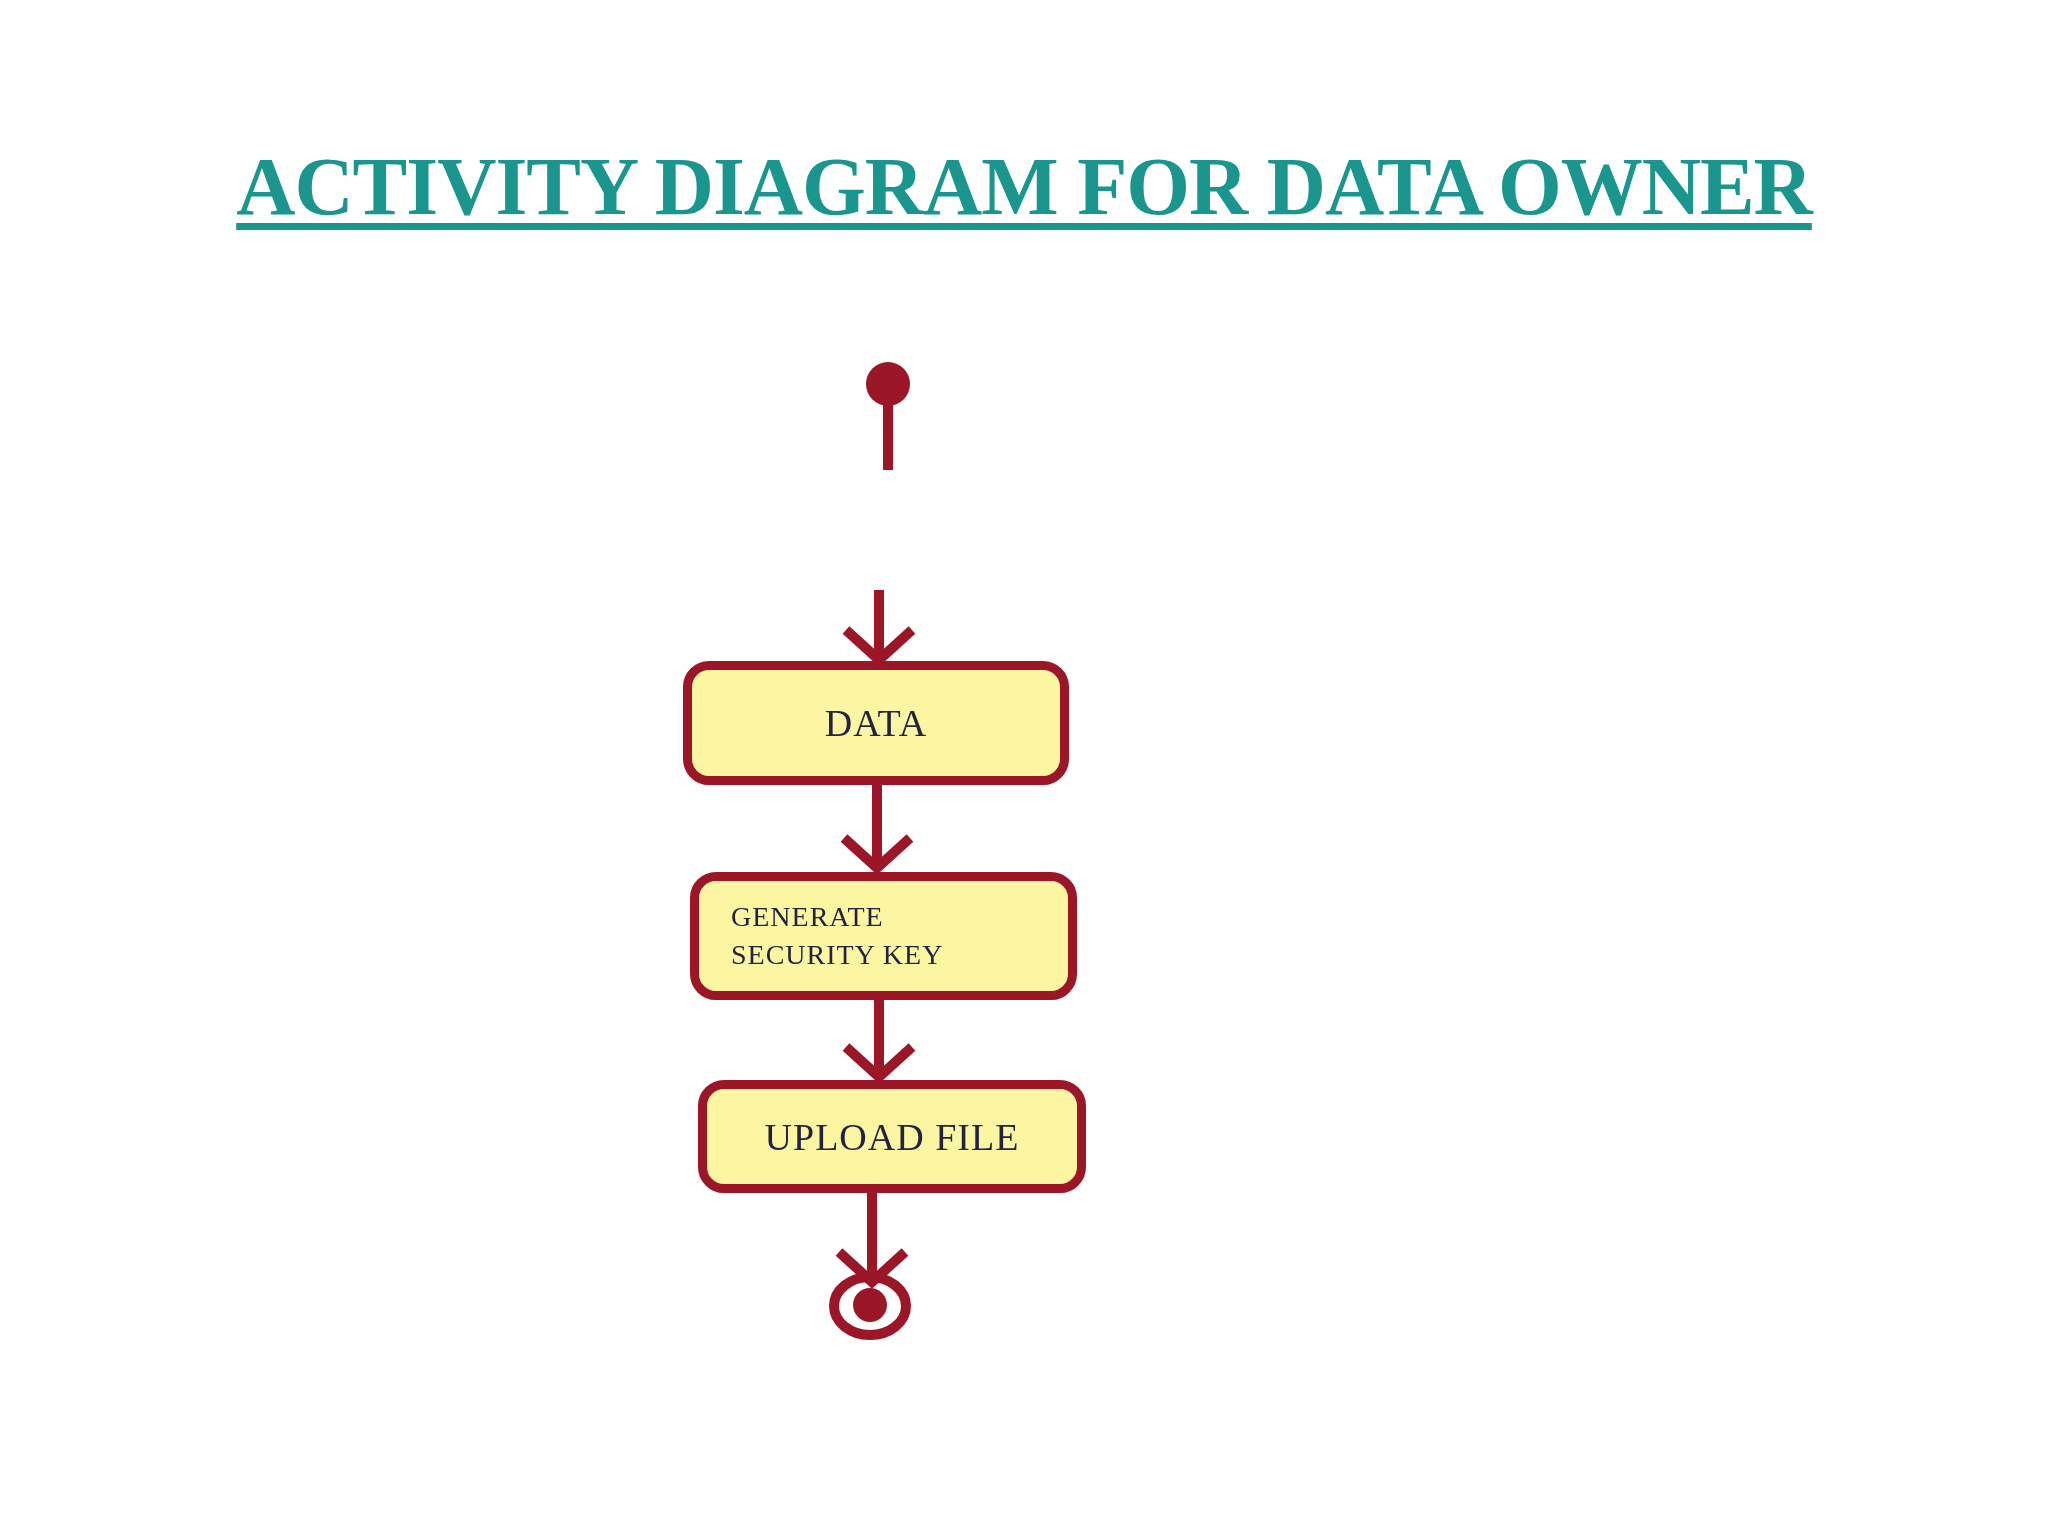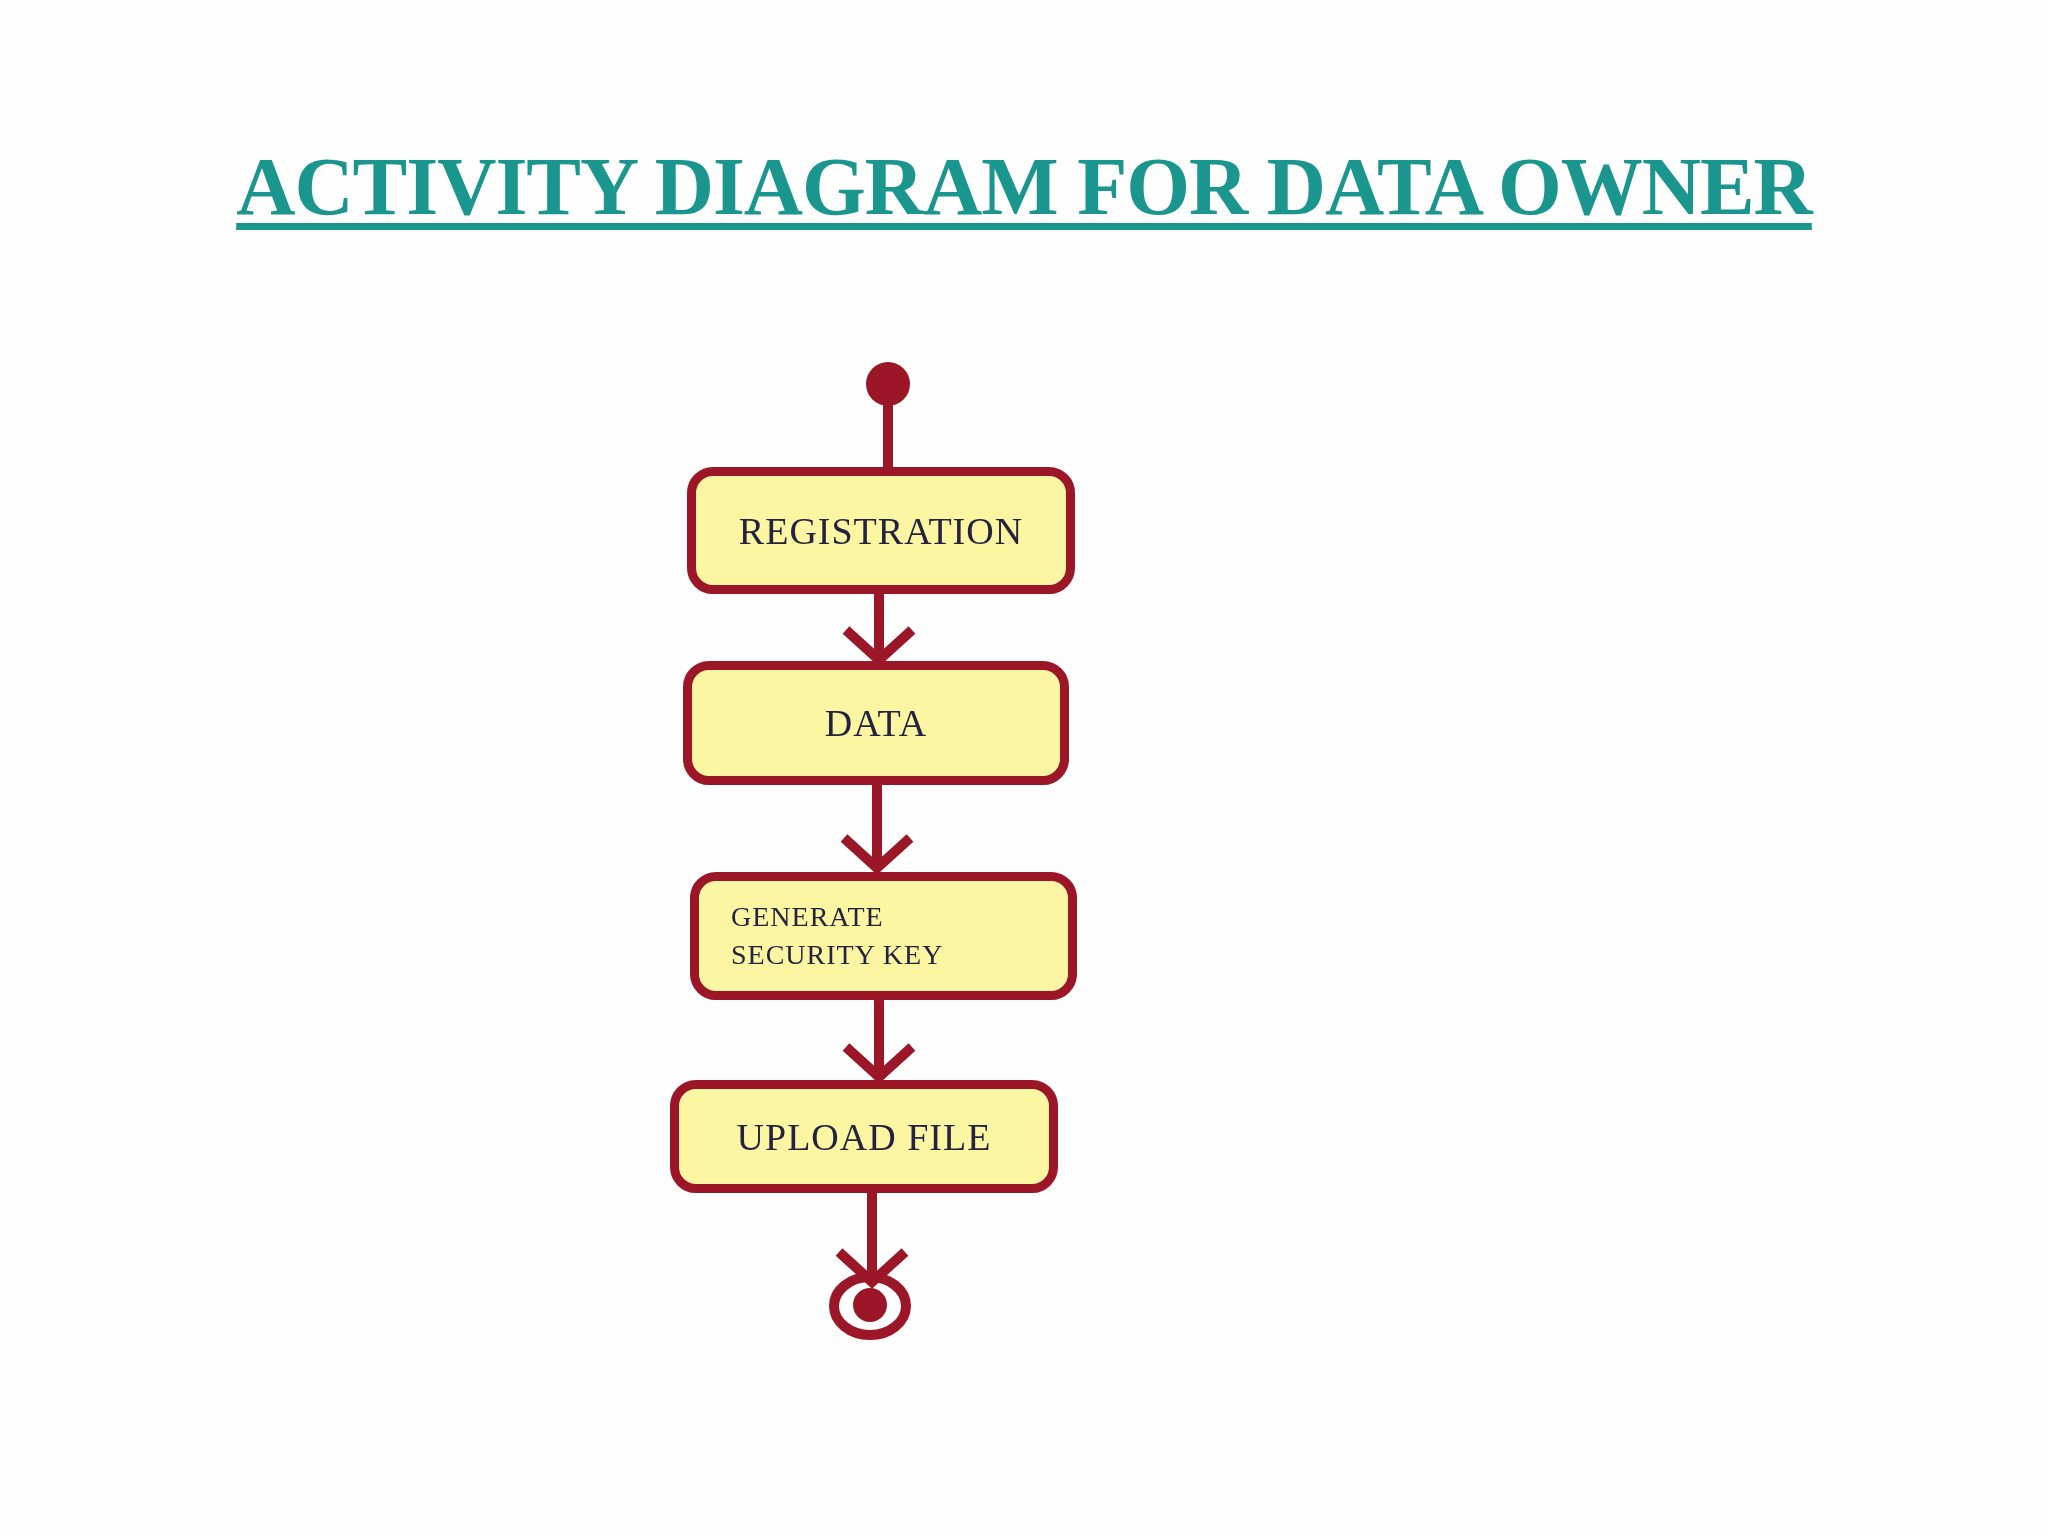--- a/index.html
+++ b/index.html
@@ -61,21 +61,21 @@
   .act-generate     {
     left: 690px; top: 872px; width: 387px; height: 128px;
     justify-content: flex-start; padding-left: 32px;
   }
   .act-generate .node-label {
     white-space: pre-line;
     text-align: left;
     font-size: 28px;
     line-height: 38px;
   }
-  .act-upload       { left: 670px; top: 1080px; width: 388px; height: 113px; }
+  .act-upload       { left: 698px; top: 1080px; width: 388px; height: 113px; }
 </style>
 </head>
 <body>
 
 <div class="page">
 
   <div class="title-wrap">
     <span class="title-text">ACTIVITY DIAGRAM FOR DATA OWNER</span>
   </div>
 
@@ -104,23 +104,20 @@
       <line class="stroke" x1="872" y1="1191" x2="872" y2="1276"></line>
       <path class="stroke" d="M 839 1252 L 872 1282 L 905 1252"></path>
     </g>
 
     <g>
       <ellipse class="stroke" cx="870" cy="1306" rx="36" ry="29"></ellipse>
       <circle class="fillshape" cx="870" cy="1305" r="17"></circle>
     </g>
   </svg>
 
-  <div class="activity act-registration">
-    <span class="node-label">REGISTRATION</span>
-  </div>
 
   <div class="activity act-login">
     <span class="node-label">DATA</span>
   </div>
 
   <div class="activity act-generate">
     <span class="node-label">GENERATE
 SECURITY KEY</span>
   </div>
 

